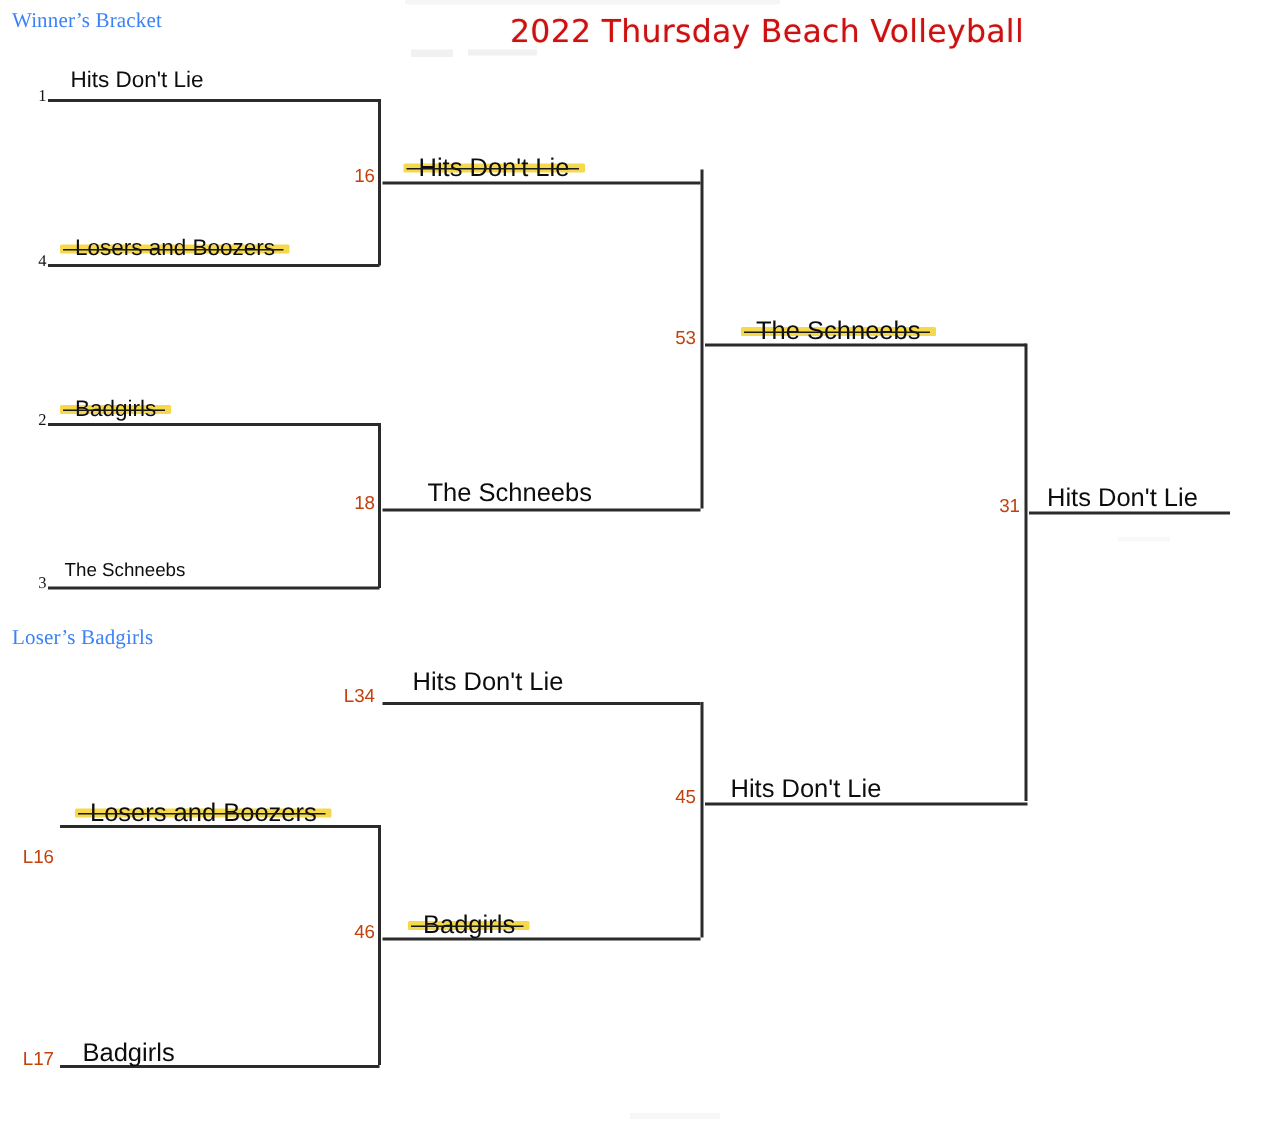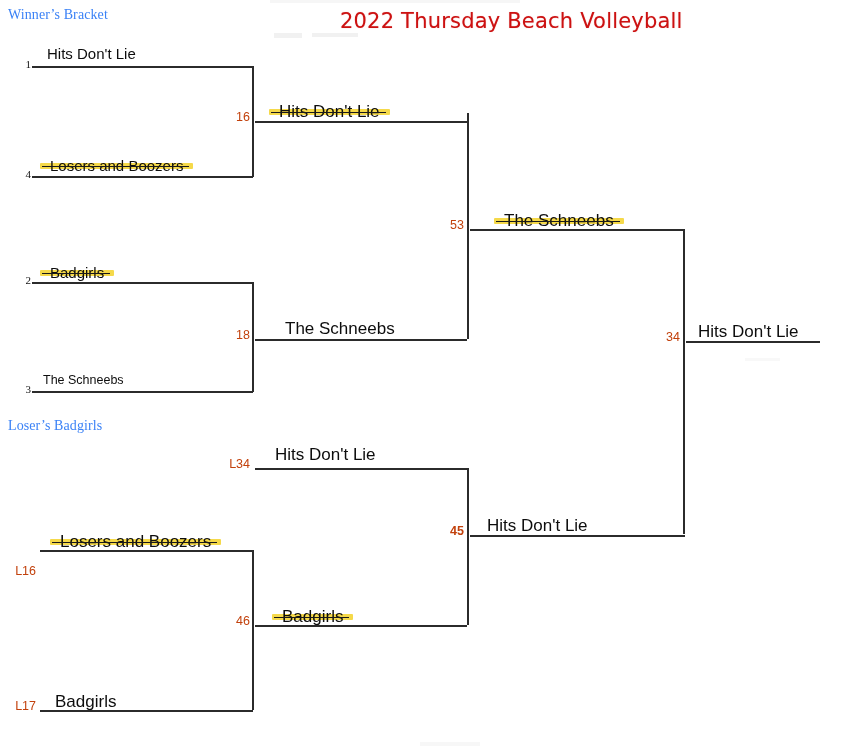--- a/index.html
+++ b/index.html
@@ -203,21 +203,21 @@
   <div class="game-num" style="left:442px; top:218px; width:22px;">53</div>
   <div class="hline" style="left: 470px; top: 229px; width: 214px; border-top-color: rgb(43, 43, 43);"></div>
   <div class="team sz-lg elim" style="left:504px; top:212px;">
     <span class="hl" style="background: rgb(245, 217, 74);"></span>
     <span class="txt">The Schneebs</span>
     <span class="strike"></span>
   </div>
 
   <div class="vline" style="left: 683px; top: 229px; height: 305px; border-left-color: rgb(43, 43, 43);"></div>
 
-  <div class="game-num" style="left:658px; top:330px; width:22px;">34</div>
+  <div class="game-num" style="left:658px; top:330px; width:22px;">31</div>
   <div class="hline" style="left: 686px; top: 341px; width: 134px; border-top-color: rgb(43, 43, 43);"></div>
   <div class="team sz-lg" style="left:698px; top:323px;">
     <span class="txt">Hits Don't Lie</span>
   </div>
 
   <div class="game-num" style="left:224px; top:457px; width:26px;">L34</div>
   <div class="hline" style="left: 255px; top: 468px; width: 212px; border-top-color: rgb(43, 43, 43);"></div>
   <div class="team sz-lg" style="left:275px; top:446px;">
     <span class="txt">Hits Don't Lie</span>
   </div>
@@ -241,19 +241,19 @@
   <div class="game-num" style="left:228px; top:614px; width:22px;">46</div>
   <div class="hline" style="left: 255px; top: 625px; width: 212px; border-top-color: rgb(43, 43, 43);"></div>
   <div class="team sz-lg elim" style="left:282px; top:608px;">
     <span class="hl" style="background: rgb(245, 217, 74);"></span>
     <span class="txt">Badgirls</span>
     <span class="strike"></span>
   </div>
 
   <div class="vline" style="left: 467px; top: 468px; height: 157px; border-left-color: rgb(43, 43, 43);"></div>
 
-  <div class="game-num" style="left:442px; top:524px; width:22px;font-weight:bold;">45</div>
+  <div class="game-num" style="left:442px; top:524px; width:22px;">45</div>
   <div class="hline" style="left: 470px; top: 535px; width: 215px; border-top-color: rgb(43, 43, 43);"></div>
   <div class="team sz-lg" style="left:487px; top:517px;">
     <span class="txt">Hits Don't Lie</span>
   </div>
 
 </div>
 
 </body></html>

